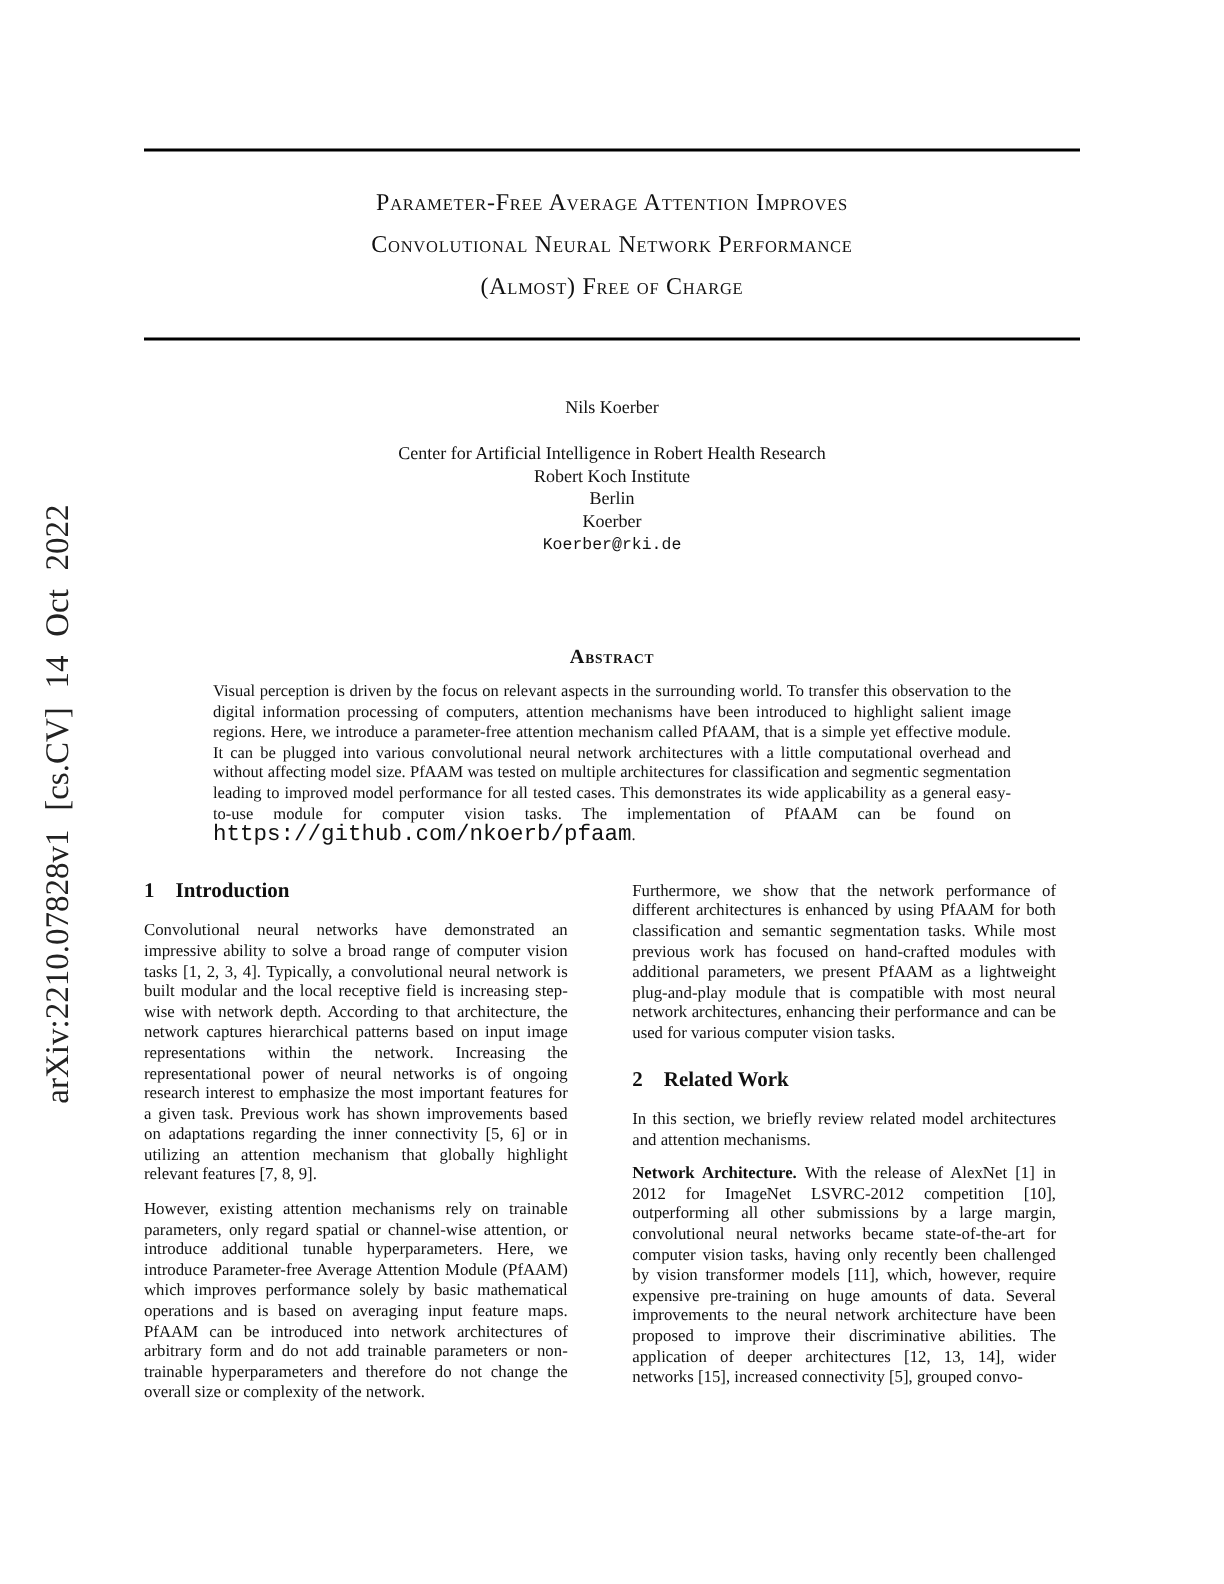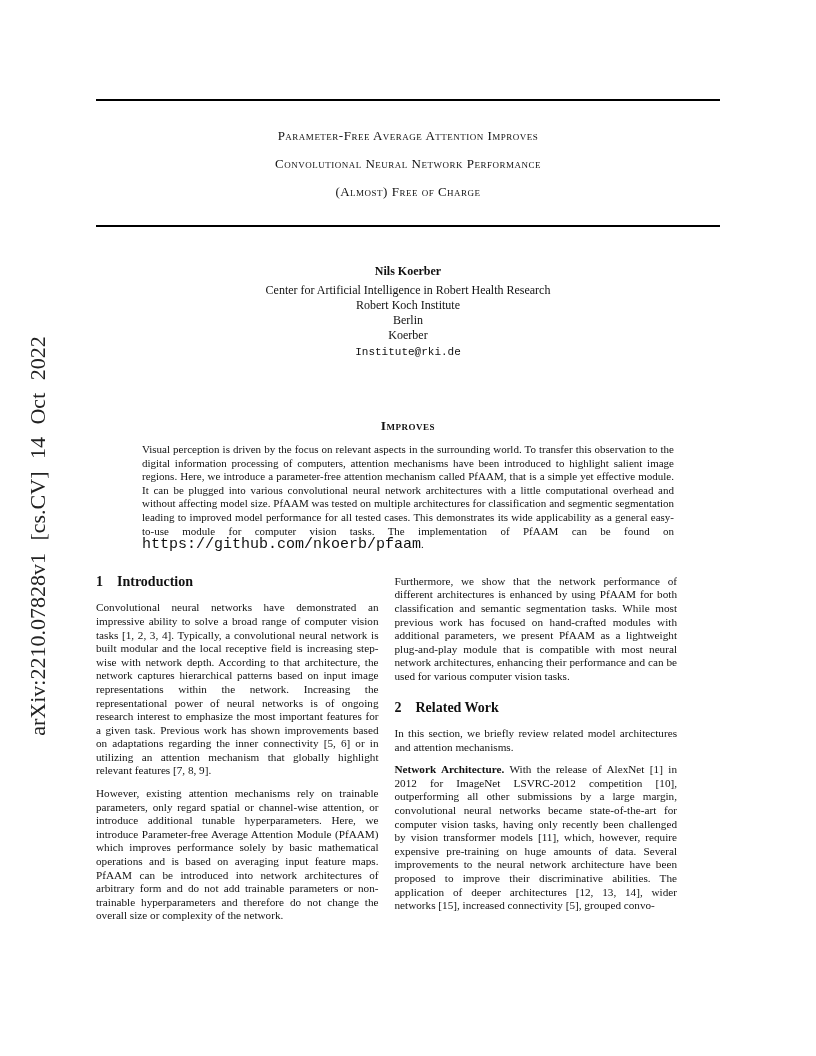--- a/index.html
+++ b/index.html
@@ -40,34 +40,34 @@
     border: 0;
     border-top: 2px solid #000000;
     margin: 0;
   }
   .rule-top { margin-top: 99px; }
   .title-block {
     padding: 21px 0 19px 0;
     text-align: center;
   }
   .paper-title {
-    font-size: 13px;
+    font-size: 16px;
     line-height: 28px;
     font-variant: small-caps;
     letter-spacing: 0.5px;
     font-weight: normal;
     margin: 0;
   }
   .author-block {
     margin-top: 37px;
     text-align: center;
     font-size: 12px;
     line-height: 15px;
   }
-  .author-name { font-weight: bold; margin-bottom: 4px; }
+  .author-name { font-weight: normal; margin-bottom: 16px; }
   .author-email {
     font-family: "Liberation Mono", monospace;
     font-size: 11px;
     margin-top: 2px;
     color: #111111;
     text-decoration: none;
     display: inline-block;
   }
   .abstract-heading {
     margin-top: 58px;
@@ -84,20 +84,21 @@
     text-align: justify;
   }
   .mono {
     font-family: "Liberation Mono", monospace;
     font-size: 15px;
     color: #111111;
     text-decoration: none;
   }
   .columns {
     display: flex;
+    gap: 27px;
     margin-top: 23px;
   }
   .col {
     width: 298.5px;
     font-size: 11.2px;
     line-height: 13.6px;
     text-align: justify;
   }
   .section-heading {
     font-size: 14px;
@@ -132,25 +133,25 @@
 
     <hr class="rule">
 
     <div class="author-block">
       <div class="author-name">Nils Koerber</div>
       <div>Center for Artificial Intelligence in Robert Health Research</div>
       <div>Robert Koch Institute</div>
       <div>Berlin</div>
       <div>Koerber</div>
       <div>
-        <a class="author-email" href="#">Institute@rki.de</a>
+        <a class="author-email" href="#">Koerber@rki.de</a>
       </div>
     </div>
 
-    <div class="abstract-heading">Improves</div>
+    <div class="abstract-heading">Abstract</div>
 
     <div class="abstract-body">
       <span>Visual perception is driven by the focus on relevant aspects in the surrounding world. To transfer this observation to the digital information processing of computers, attention mechanisms have been introduced to highlight salient image regions. Here, we introduce a parameter-free attention mechanism called PfAAM, that is a simple yet effective module. It can be plugged into various convolutional neural network architectures with a little computational overhead and without affecting model size. PfAAM was tested on multiple architectures for classification and segmentic segmentation leading to improved model performance for all tested cases. This demonstrates its wide applicability as a general easy-to-use module for computer vision tasks. The implementation of PfAAM can be found on </span><a href="#" class="mono">https://github.com/nkoerb/pfaam</a><span>.</span>
     </div>
 
     <div class="columns">
 
       <div class="col">
         <h2 class="section-heading">
           <span class="sec-num">1</span><span>Introduction</span>

